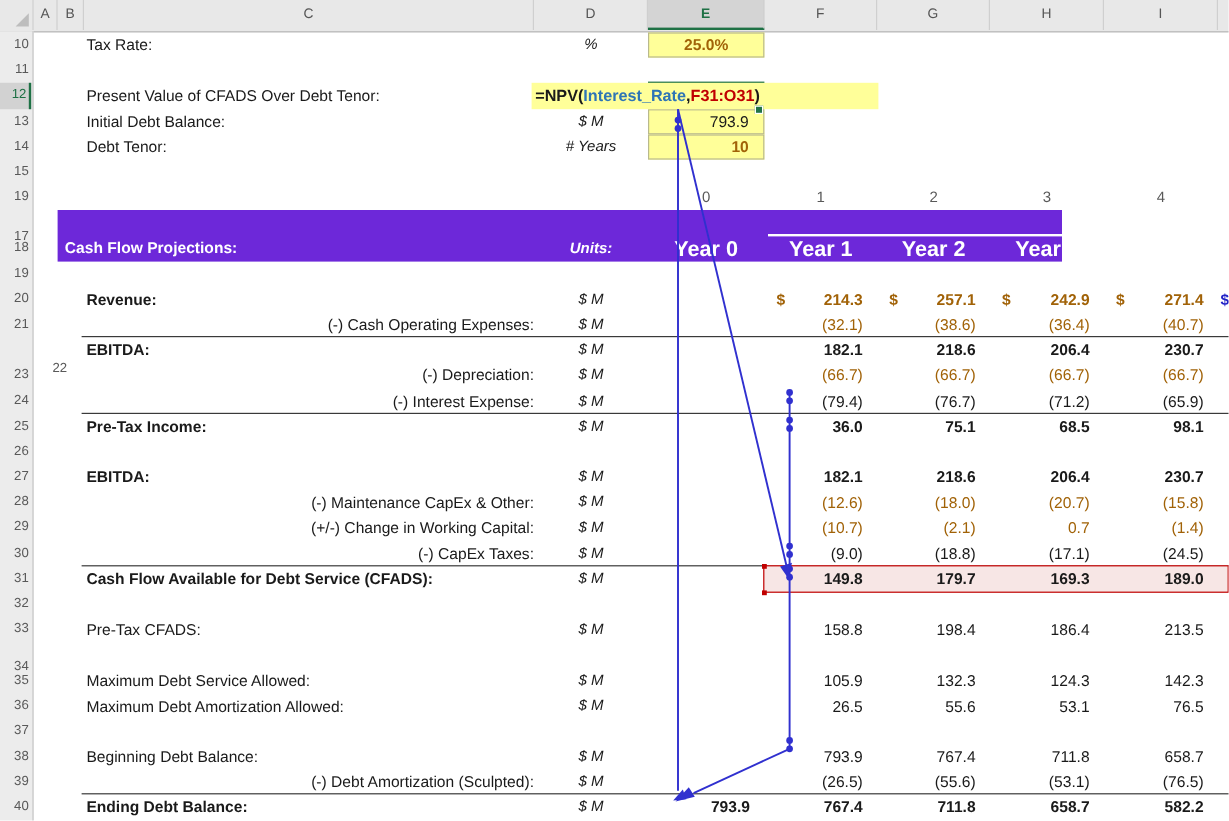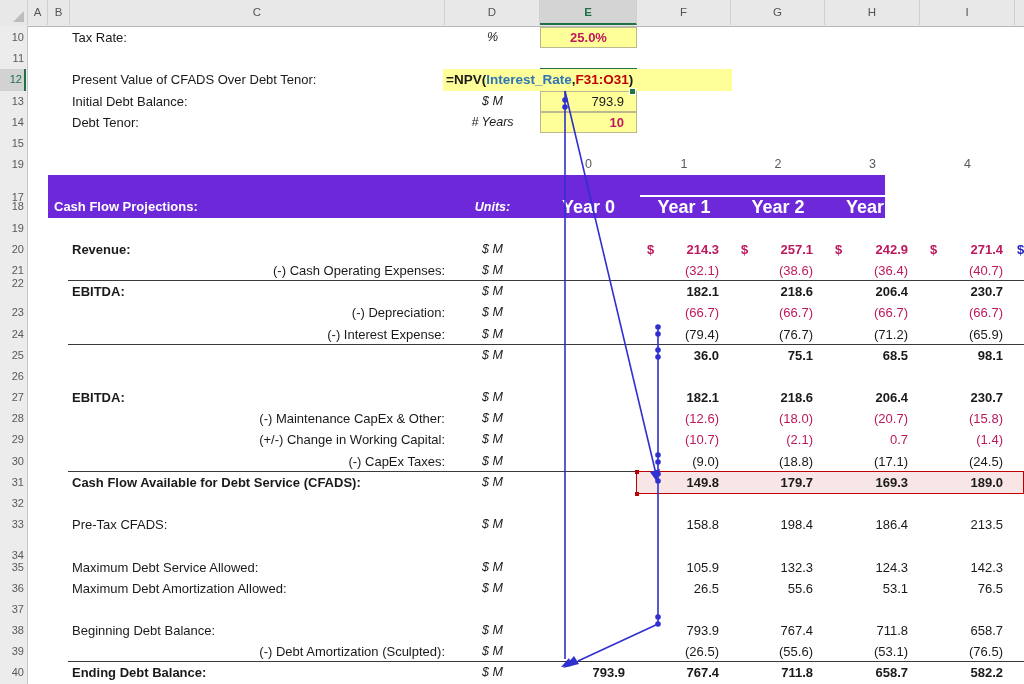--- a/index.html
+++ b/index.html
@@ -23,21 +23,21 @@
   .lbl{left:70px;width:375px;padding-left:2px;box-sizing:border-box;}
   .lbl.ind{padding-left:10px;text-align:right;}
   .b{font-weight:bold;}
   .unit{left:445px;width:95px;text-align:center;font-style:italic;font-size:12.5px;}
   .col-e{left:540px;width:97px;}
   .col-f{left:637px;width:94px;}
   .col-g{left:731px;width:94px;}
   .col-h{left:825px;width:95px;}
   .col-i{left:920px;width:95px;}
   .num{text-align:right;padding-right:12px;box-sizing:border-box;}
-  .blue{color:#be185d;}
+  .blue{color:#a16207;}
   .dark{color:#1a1a1a;}
   .dolcell{display:flex;justify-content:space-between;padding:0 12px 0 10px;box-sizing:border-box;}
   .yellowbox{background:#FFFF99;border:1px solid #b9b98d;box-sizing:border-box;height:21px;line-height:19px;}
   .rule{position:absolute;left:68px;right:0;bottom:0;height:1px;background:#3a3a3a;}
   .overflow-dollar{position:absolute;left:1017px;top:0;height:100%;line-height:21px;color:#2222C6;font-weight:bold;}
   
   .redrange{position:absolute;left:636px;width:388px;top:-1px;height:23px;background:#F7E6E5;border:1.5px solid #C00000;box-sizing:border-box;}
   .redrange .hdl{position:absolute;width:4px;height:4px;background:#C00000;}
   
   .band{position:absolute;left:48px;top:175px;width:837px;height:43px;background:#6d28d9;color:#fff;}
@@ -79,21 +79,21 @@
       <div class="gutnum sel" style="top: 43.36px; line-height: 21.18px; height: 21.18px;">12</div>
       <div class="gutnum" style="top: 64.54px; line-height: 21.18px; height: 21.18px;">13</div>
       <div class="gutnum" style="top: 85.72px; line-height: 21.18px; height: 21.18px;">14</div>
       <div class="gutnum" style="top: 106.9px; line-height: 21.18px; height: 21.18px;">15</div>
       <div class="gutnum" style="top: 128.08px; line-height: 21.18px; height: 21.18px;">19</div>
       <div class="gutnum" style="top: 161px; line-height: 21.18px; height: 21.18px;">17</div>
       <div class="gutnum" style="top: 170.44px; line-height: 21.18px; height: 21.18px;">18</div>
       <div class="gutnum" style="top: 191.62px; line-height: 21.18px; height: 21.18px;">19</div>
       <div class="gutnum" style="top: 212.8px; line-height: 21.18px; height: 21.18px;">20</div>
       <div class="gutnum" style="top: 233.98px; line-height: 21.18px; height: 21.18px;">21</div>
-      <div class="gutnum" style="top: 247px; line-height: 21.18px; height: 21.18px;">22</div>
+      <div class="gutnum" style="top: 271px; line-height: 21.18px; height: 21.18px; padding-left: 32px;">22</div>
       <div class="gutnum" style="top: 276.34px; line-height: 21.18px; height: 21.18px;">23</div>
       <div class="gutnum" style="top: 297.52px; line-height: 21.18px; height: 21.18px;">24</div>
       <div class="gutnum" style="top: 318.7px; line-height: 21.18px; height: 21.18px;">25</div>
       <div class="gutnum" style="top: 339.88px; line-height: 21.18px; height: 21.18px;">26</div>
       <div class="gutnum" style="top: 361.06px; line-height: 21.18px; height: 21.18px;">27</div>
       <div class="gutnum" style="top: 382.24px; line-height: 21.18px; height: 21.18px;">28</div>
       <div class="gutnum" style="top: 403.42px; line-height: 21.18px; height: 21.18px;">29</div>
       <div class="gutnum" style="top: 424.6px; line-height: 21.18px; height: 21.18px;">30</div>
       <div class="gutnum" style="top: 445.78px; line-height: 21.18px; height: 21.18px;">31</div>
       <div class="gutnum" style="top: 466.96px; line-height: 21.18px; height: 21.18px;">32</div>
@@ -194,20 +194,21 @@
       <div class="row" style="top: 323.52px; height: 21.18px;">
         <div class="cell lbl ind">(-) Interest Expense:</div>
         <div class="cell unit">$ M</div>
         <div class="cell col-f dark num">(79.4)</div>
         <div class="cell col-g dark num">(76.7)</div>
         <div class="cell col-h dark num">(71.2)</div>
         <div class="cell col-i dark num">(65.9)</div>
         <div class="rule"></div>
       </div>
       <div class="row" style="top: 344.7px; height: 21.18px;">
+        <div class="cell lbl b">Pre-Tax Income:</div>
         <div class="cell unit">$ M</div>
         <div class="cell col-f dark b num">36.0</div>
         <div class="cell col-g dark b num">75.1</div>
         <div class="cell col-h dark b num">68.5</div>
         <div class="cell col-i dark b num">98.1</div>
       </div>
       <div class="row" style="top: 387.06px; height: 21.18px;">
         <div class="cell lbl b">EBITDA:</div>
         <div class="cell unit">$ M</div>
         <div class="cell col-f dark b num">182.1</div>

